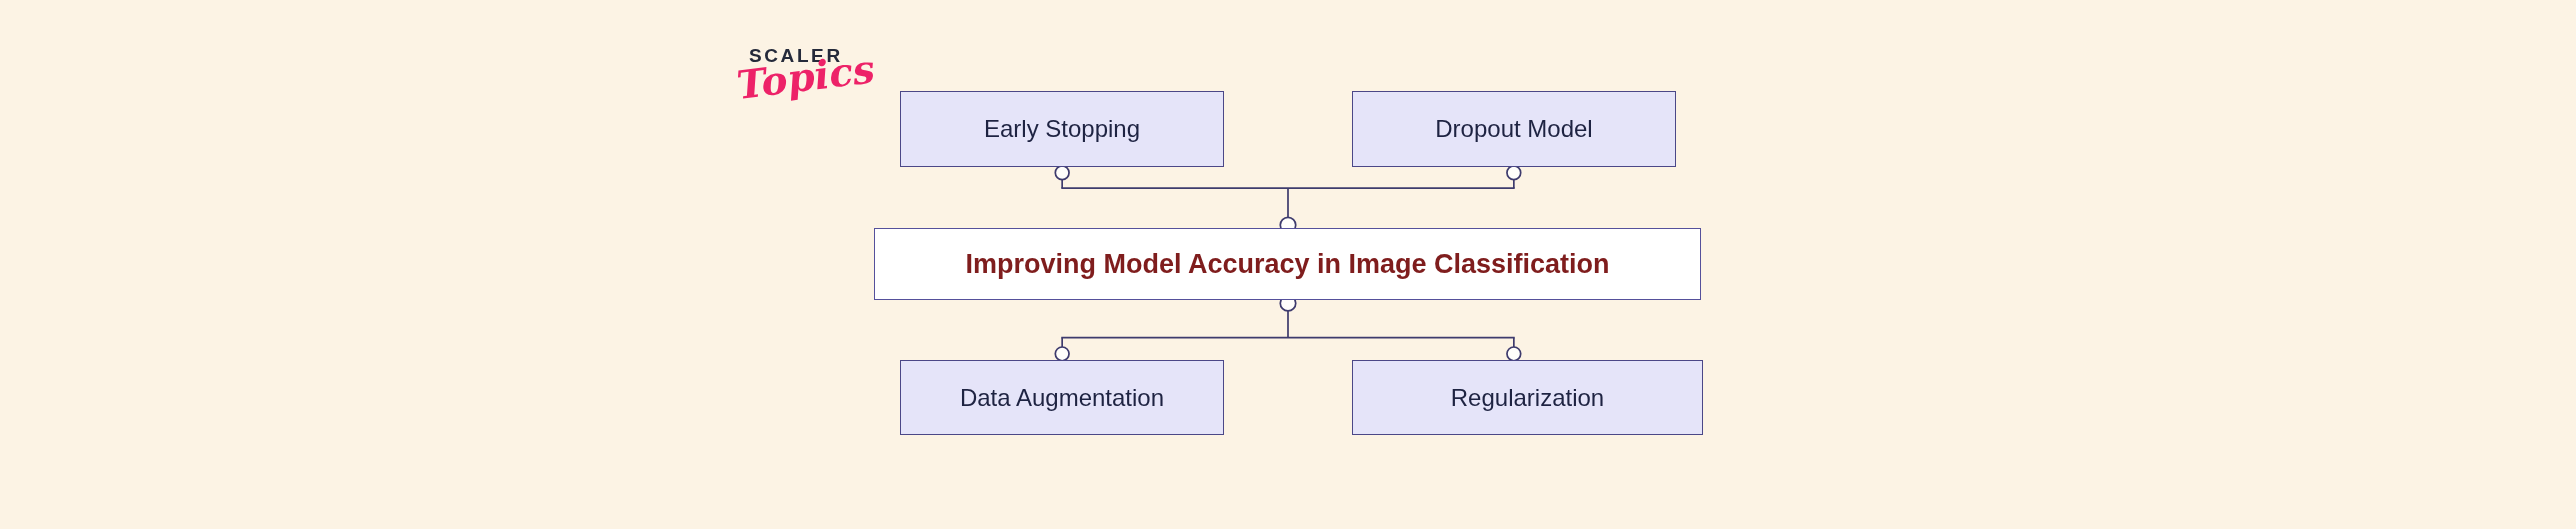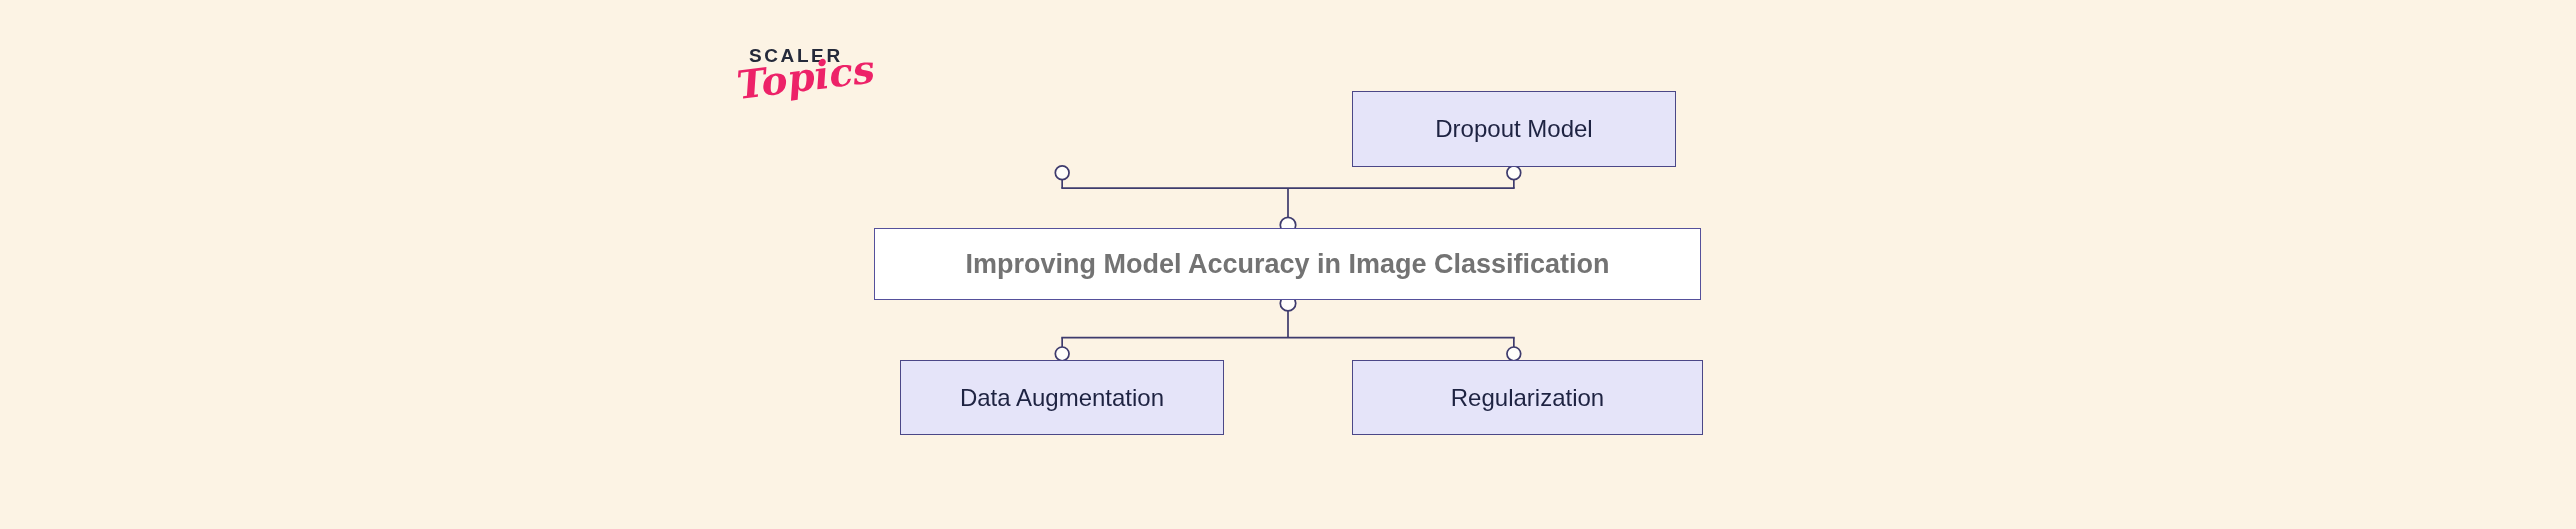--- a/index.html
+++ b/index.html
@@ -61,21 +61,21 @@
     white-space: nowrap;
   }
   .node-early-stopping   { left: 900px; top: 91px; width: 324px; height: 76px; }
   .node-dropout-layers   { left: 1352px; top: 91px; width: 324px; height: 76px; }
   .node-data-augmentation{ left: 900px; top: 360px; width: 324px; height: 75px; }
   .node-regularization   { left: 1352px; top: 360px; width: 351px; height: 75px; }
   .node-root {
     left: 874px; top: 228px; width: 827px; height: 72px;
     background: #FFFFFF;
     border: 1.7px solid #55509B;
-    color: #737373;
+    color: #7f1d1d;
     font-weight: 700;
     font-size: 27px;
   }
   
   .connectors {
     position: absolute;
     left: 0; top: 0;
     width: 2576px;
     height: 530px;
     pointer-events: none;
@@ -107,20 +107,23 @@
     <g stroke="#3E3B6D" stroke-width="2" fill="#FFFEFB">
       <circle cx="1237" cy="201" r="8"></circle>
       <circle cx="1763" cy="201" r="8"></circle>
       <circle cx="1500" cy="262" r="9"></circle>
       <circle cx="1500" cy="353" r="9"></circle>
       <circle cx="1237" cy="412" r="8"></circle>
       <circle cx="1763" cy="412" r="8"></circle>
     </g>
   </svg>
 
+  <div class="node node-early-stopping">
+    <span>Early Stopping</span>
+  </div>
 
   <div class="node node-dropout-layers">
     <span>Dropout Model</span>
   </div>
 
   <div class="node node-root">
     <span>Improving Model Accuracy in Image Classification</span>
   </div>
 
   <div class="node node-data-augmentation">

